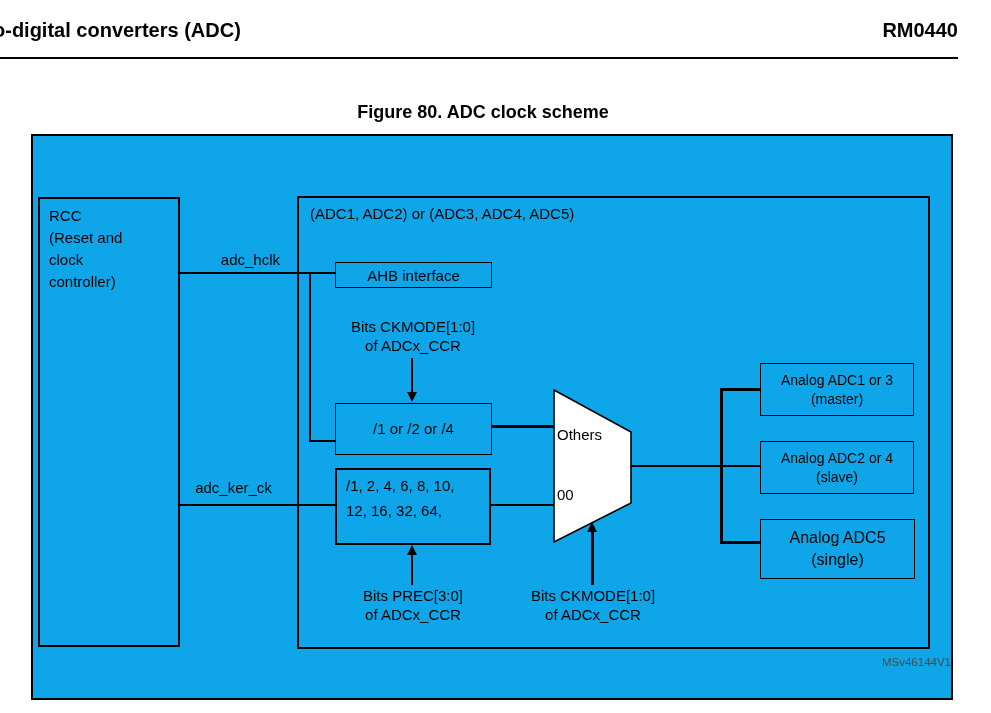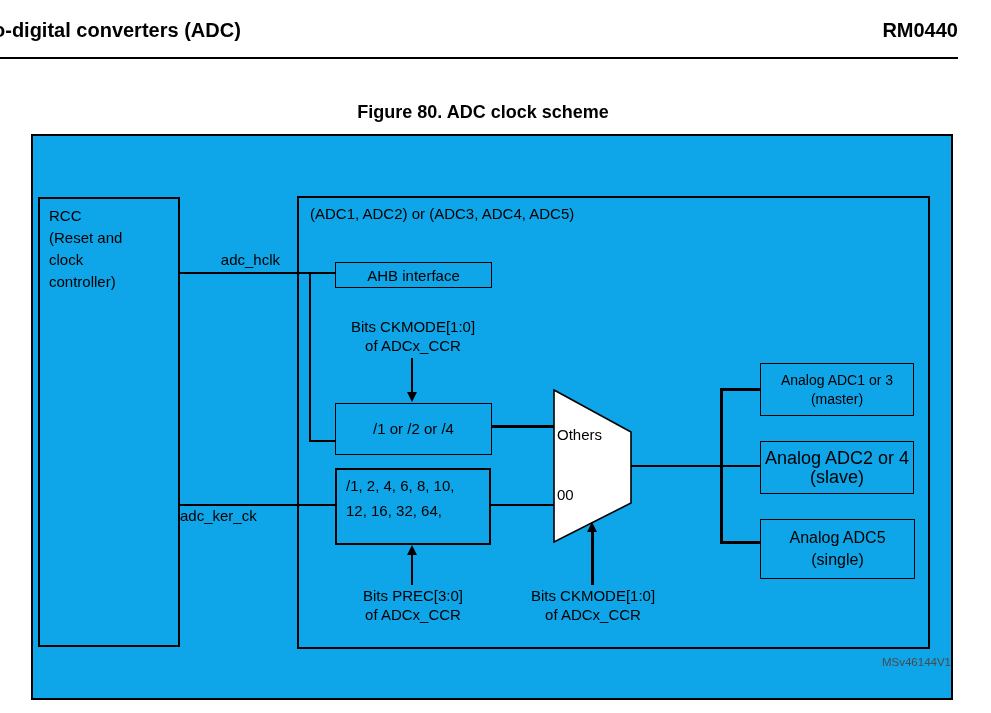--- a/index.html
+++ b/index.html
@@ -96,21 +96,21 @@
   <div class="line" style="left:630px; top:465px; width:131px; height:2px;"></div>
   <div class="line" style="left:720px; top:388px; width:3px; height:156px;"></div>
   <div class="line" style="left:720px; top:388px; width:41px; height:3px;"></div>
   <div class="line" style="left:720px; top:541px; width:41px; height:3px;"></div>
 
   <div class="box thin center-txt" style="left:335px; top:262px; width:157px; height:26px;">
     <span class="txt" style="line-height:15px;text-align:right;">AHB interface</span>
   </div>
 
   <div class="abs siglabel" style="left:180px; top:251px; width:100px; text-align:right;">adc_hclk</div>
-  <div class="abs siglabel" style="left:180px; top:479px; width:107px; text-align:left;margin-top:28px;">adc_ker_ck</div>
+  <div class="abs siglabel" style="left:180px; top:479px; width:107px; text-align:center;">adc_ker_ck</div>
 
   <div class="ann" style="left:325px; top:317px; width:176px;">
     <div>Bits CKMODE[1:0]</div>
     <div>of ADCx_CCR</div>
   </div>
   <div class="line" style="left:411px; top:358px; width:2px; height:36px;"></div>
   <div class="arrow-down" style="left:407px; top:392px;"></div>
 
   <div class="box thin center-txt" style="left:335px; top:403px; width:157px; height:52px;">
     <span class="txt" style="line-height:16px;">/1 or /2 or /4</span>
@@ -140,21 +140,21 @@
     <div>Bits CKMODE[1:0]</div>
     <div>of ADCx_CCR</div>
   </div>
   <div class="line" style="left:591px; top:530px; width:3px; height:55px;"></div>
   <div class="arrow-up" style="left:587px; top:522px;"></div>
 
   <div class="box thin center-txt" style="left:760px; top:363px; width:154px; height:53px; font-size:14px; line-height:19px;">
     <div>Analog ADC1 or 3</div>
     <div>(master)</div>
   </div>
-  <div class="box thin center-txt" style="left:760px; top:441px; width:154px; height:53px; font-size:18px; line-height:19px;">
+  <div class="box thin center-txt" style="left:760px; top:441px; width:154px; height:53px; font-size:14px; line-height:19px;">
     <div>Analog ADC2 or 4</div>
     <div>(slave)</div>
   </div>
   <div class="box thin center-txt" style="left:760px; top:519px; width:155px; height:60px; font-size:16px; line-height:22px;">
     <div>Analog ADC5</div>
     <div>(single)</div>
   </div>
 
   <div class="abs fig-id" style="right:40px; top:656px;">MSv46144V1</div>
 

